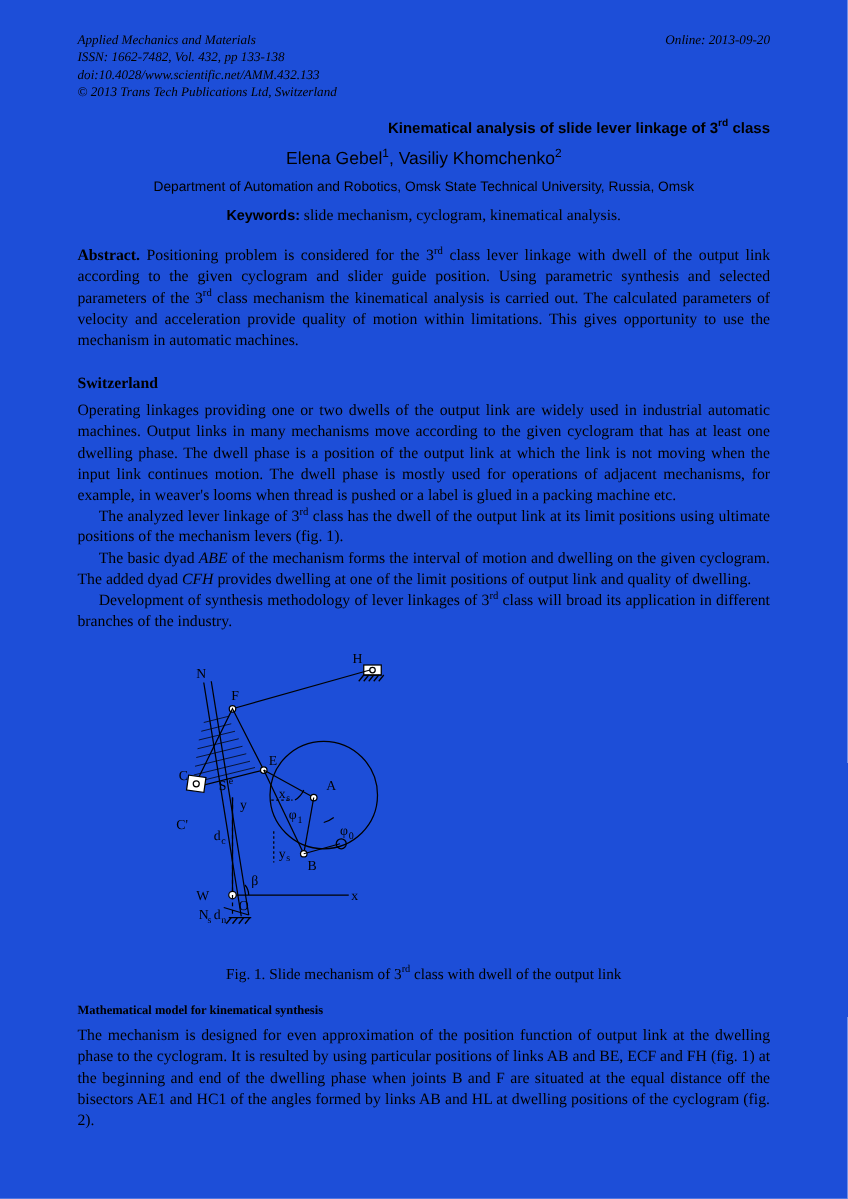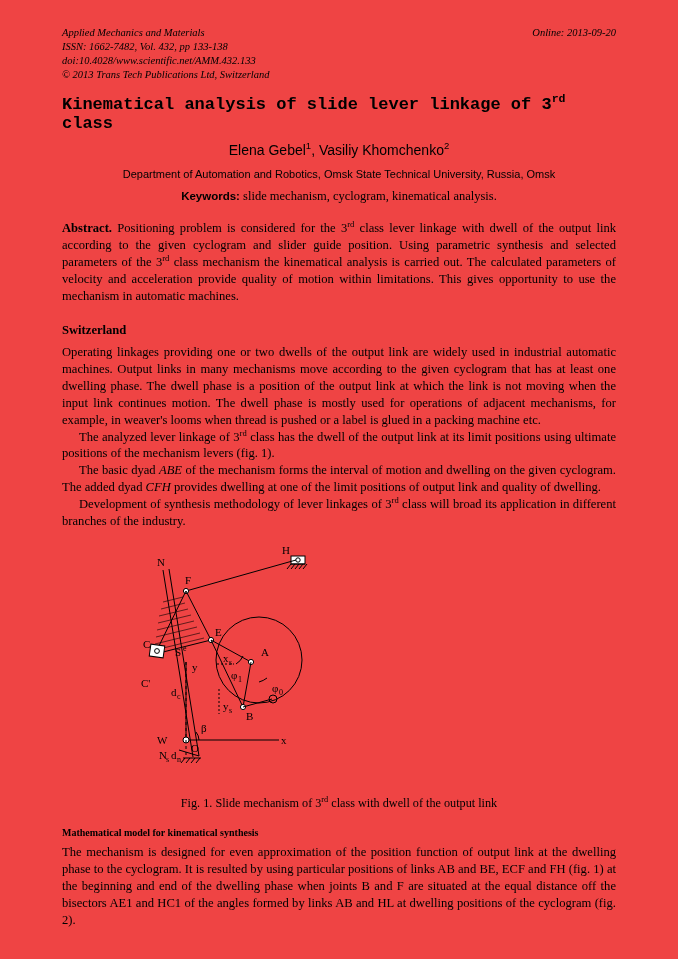--- a/index.html
+++ b/index.html
@@ -13,21 +13,21 @@
     font-family: "Liberation Serif", serif;
     color: #000000;
     position: relative;
     overflow: hidden;
   }
   .page {
     position: absolute;
     left: 0; top: 0;
     width: 678px;
     height: 959px;
-    background: #ef4444;
+    background: #1d4ed8;
   }
   .content {
     position: absolute;
     left: 62px;
     top: 26px;
     width: 554px;
   }
   
   .hdr {
     position: relative;
@@ -40,23 +40,23 @@
     display: block;
   }
   .hdr .online {
     position: absolute;
     right: 0;
     top: 0;
     font-style: italic;
   }
   
   .title {
-    text-align: left;
-    font-family: Liberation Mono, monospace;
-    font-size: 17px;
+    text-align: right;
+    font-family: Liberation Sans, sans-serif;
+    font-size: 12px;
     font-weight: bold;
     margin-top: 10px;
     margin-bottom: 9px;
   }
   .authors {
     text-align: center;
     font-family: "Liberation Sans", sans-serif;
     font-size: 14px;
     margin-bottom: 10px;
   }

